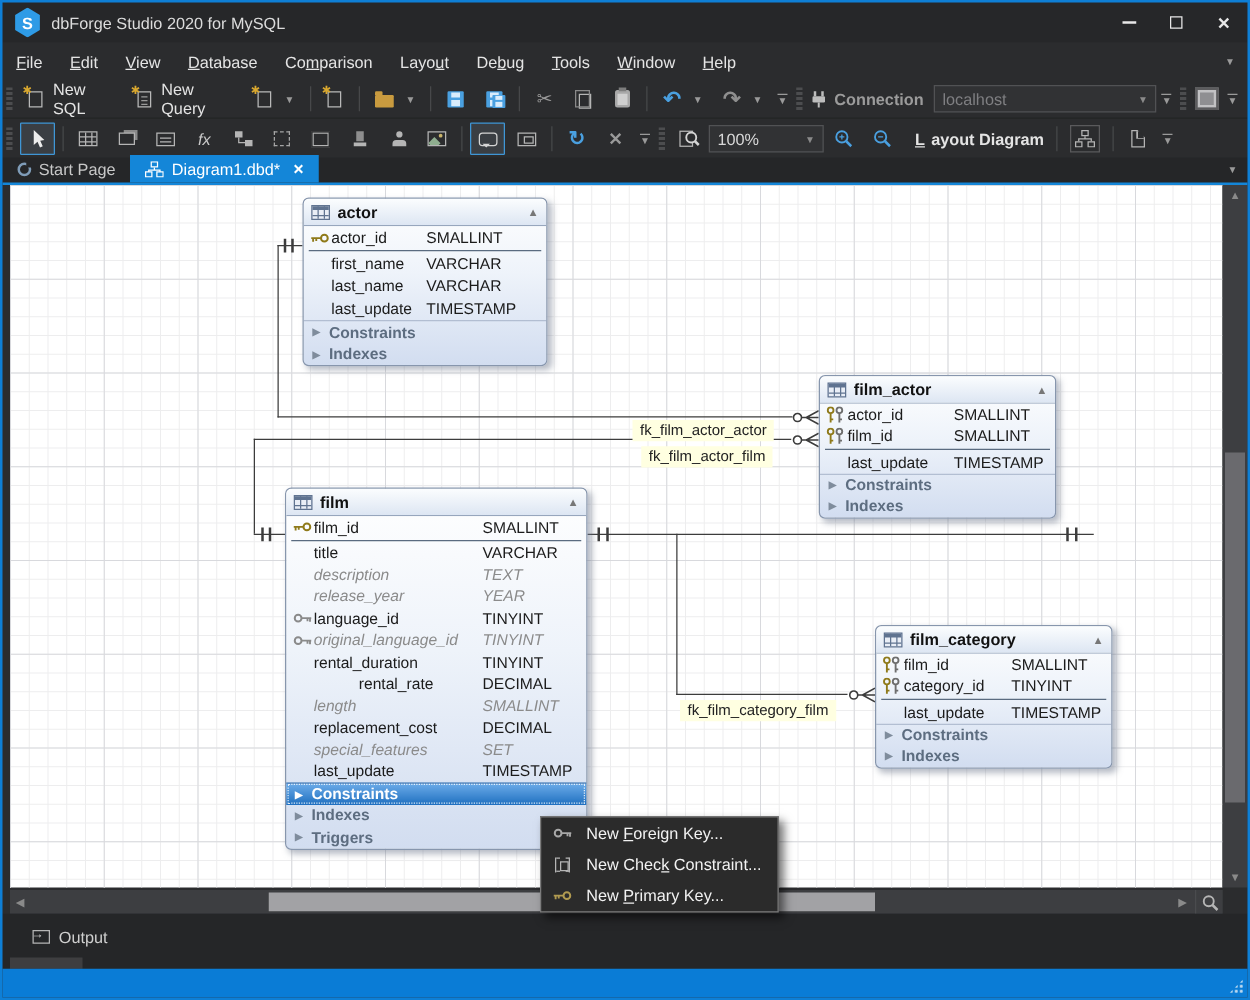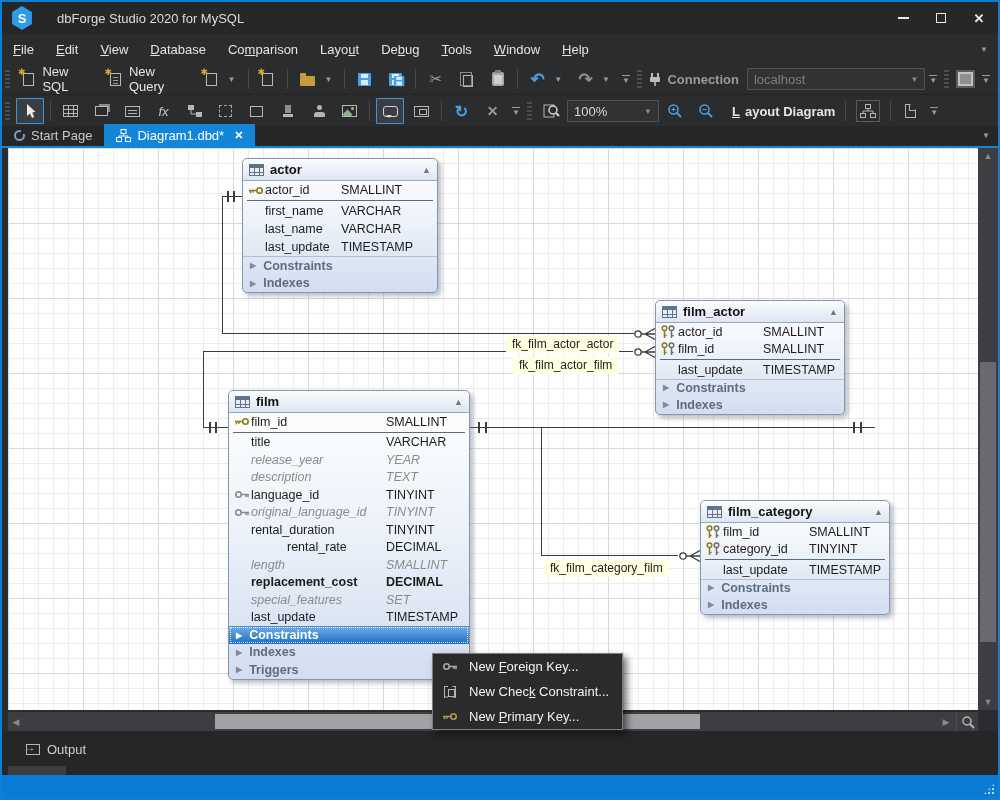--- a/index.html
+++ b/index.html
@@ -4,21 +4,21 @@
 <style>
   * { margin:0; padding:0; box-sizing:border-box; }
   html,body { background:#1e1e1e; }
   body { font-family:"Liberation Sans", sans-serif; }
   #app { position:relative; width:1000px; height:800px; background:#2b2c2e; overflow:hidden; }
   .frame { position:absolute; inset:0; border:2px solid #0e7fd6; pointer-events:none; z-index:500; }
 
   
   .titlebar { position:absolute; left:2px; top:2px; right:2px; height:32px; background:#262729; display:flex; align-items:center; }
   .logo { width:22px; height:24px; margin-left:9px; background:#2e9be6; clip-path:polygon(50% 0,95% 25%,95% 75%,50% 100%,5% 75%,5% 25%); display:flex; align-items:center; justify-content:center; color:#fff; font-weight:bold; font-size:13px; }
-  .title-text { color:#dcdcdc; font-size:13px; margin-left:24px; }
+  .title-text { color:#dcdcdc; font-size:13px; margin-left:8px; }
   .winbtns { margin-left:auto; display:flex; align-items:center; height:100%; }
   .winbtn { width:38px; height:100%; display:flex; align-items:center; justify-content:center; color:#e8e8e8; }
   .minbar { width:11px; height:2px; background:#e8e8e8; }
   .maxbox { width:10px; height:10px; border:1.5px solid #e8e8e8; }
   .closex { font-size:13px; font-weight:bold; }
 
   
   .menubar { position:absolute; left:2px; top:34px; right:2px; height:30px; background:#2b2c2e; display:flex; align-items:center; color:#e4e4e4; font-size:13px; }
   .menuitem { padding:4px 11px; }
   .mu { text-decoration:underline; }
@@ -576,27 +576,27 @@
         <span class="ctype">SMALLINT</span>
       </div>
       <div class="pksep"></div>
       <div class="erow" style="position:relative;">
           <span class="kspace"></span>
           <span class="cname">title</span>
           <span class="ctype">VARCHAR</span>
         </div>
       <div class="erow nullable" style="position:relative;">
           <span class="kspace"></span>
+          <span class="cname">description</span>
+          <span class="ctype">TEXT</span>
+        </div>
+      <div class="erow nullable" style="position:relative;">
+          <span class="kspace"></span>
           <span class="cname">release_year</span>
           <span class="ctype">YEAR</span>
-        </div>
-      <div class="erow nullable" style="position:relative;">
-          <span class="kspace"></span>
-          <span class="cname">description</span>
-          <span class="ctype">TEXT</span>
         </div>
       <div class="erow" style="position:relative;text-align:center;">
         <span class="kspace">
             <svg width="16" height="9">
               <circle cx="4.5" cy="4.5" r="2.7" fill="none" stroke="#8a8a8a" stroke-width="1.6"></circle>
               <path d="M7.3 4.5 H15 M12 4.5 v2.4 M14 4.5 v2.8" stroke="#8a8a8a" stroke-width="1.5" fill="none"></path>
             </svg>
           </span>
         <span class="cname">language_id</span>
         <span class="ctype">TINYINT</span>
@@ -619,21 +619,21 @@
       <div class="erow" style="position:relative;padding-left:41px;">
           <span class="kspace"></span>
           <span class="cname">rental_rate</span>
           <span class="ctype">DECIMAL</span>
         </div>
       <div class="erow nullable" style="position:relative;">
           <span class="kspace"></span>
           <span class="cname">length</span>
           <span class="ctype">SMALLINT</span>
         </div>
-      <div class="erow" style="position:relative;font-weight:bold;">
+      <div class="erow" style="position:relative;">
           <span class="kspace"></span>
           <span class="cname">replacement_cost</span>
           <span class="ctype">DECIMAL</span>
         </div>
       <div class="erow nullable" style="position:relative;">
           <span class="kspace"></span>
           <span class="cname">special_features</span>
           <span class="ctype">SET</span>
         </div>
       <div class="erow" style="position:relative;">

